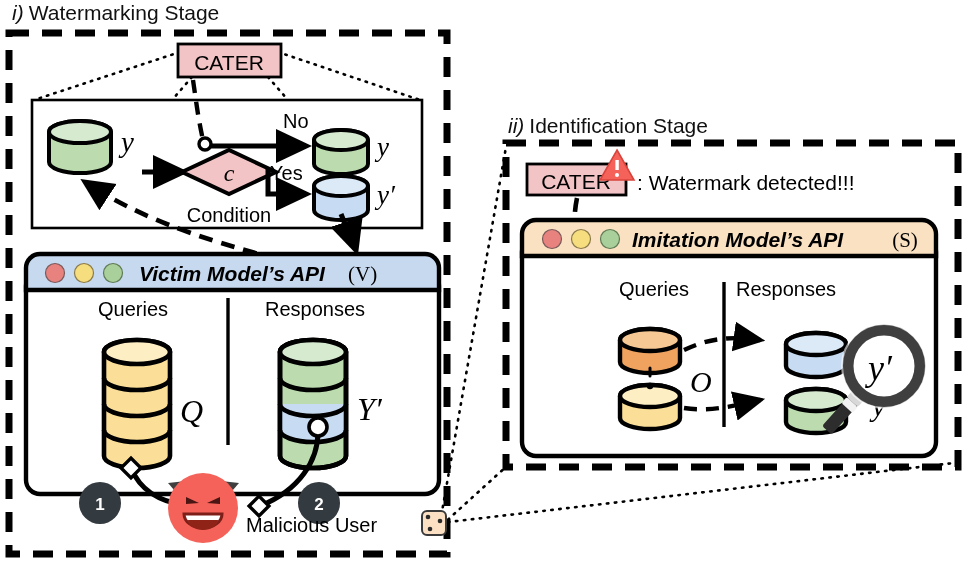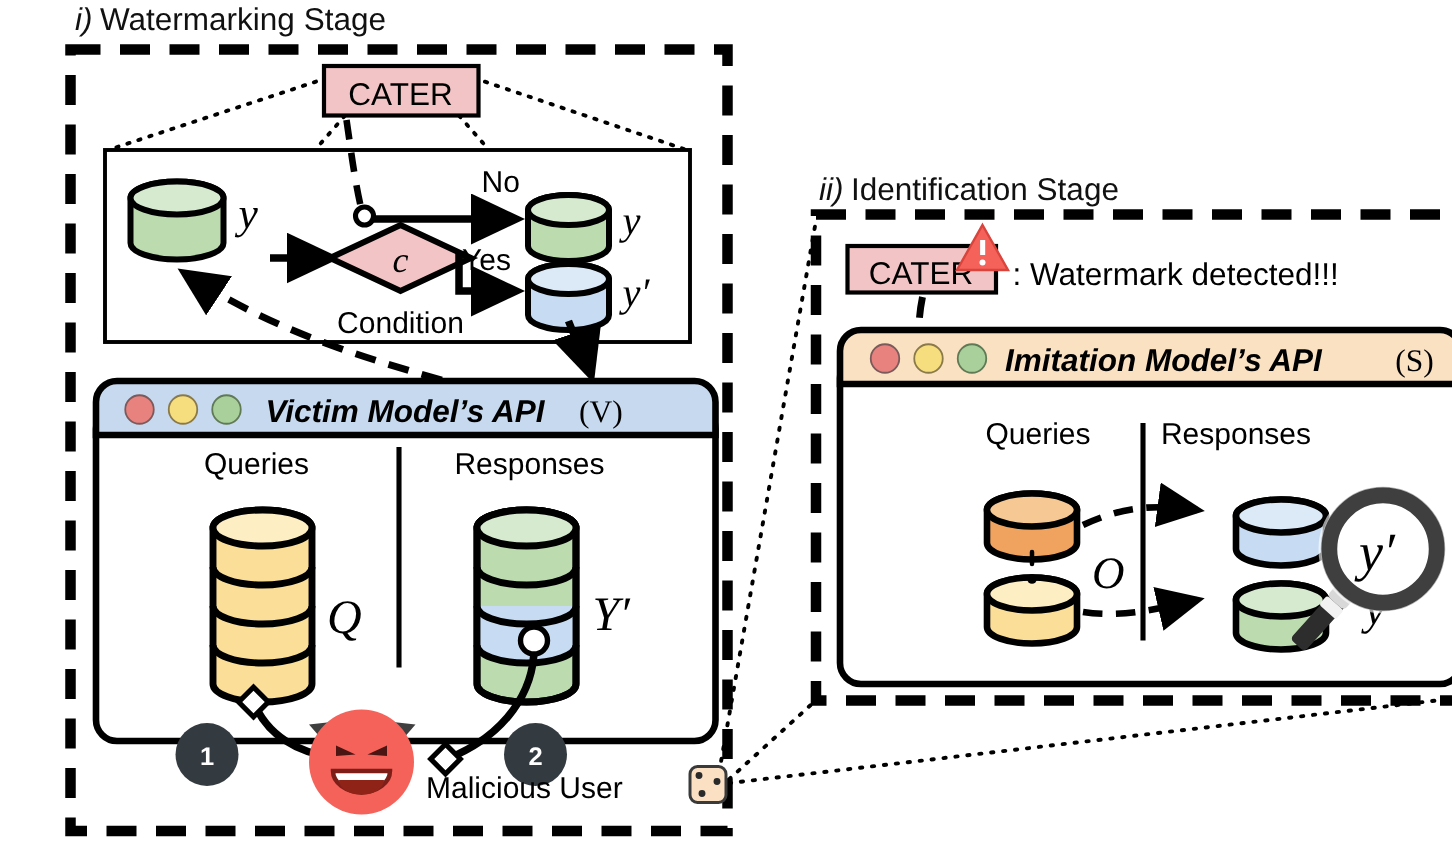--- a/index.html
+++ b/index.html
@@ -1,18 +1,18 @@
 <!DOCTYPE html>
 <html><head>
 <meta charset="utf-8">
 <style>
   html,body{margin:0;padding:0;background:#fff;}
   body{width:968px;height:561px;position:relative;overflow:hidden;
        font-family:"Liberation Sans",sans-serif;color:#000;}
-  #root{position:absolute;inset:0;padding-left:38px;}
+  #root{position:absolute;inset:0;}
   svg{display:block;}
   .ttl{font-size:21px;fill:#111;}
   .ttl-i{font-style:italic;}
   .lbl{font-size:20px;fill:#000;}
   .math{font-family:"Liberation Serif",serif;font-style:italic;fill:#000;}
   .hdr{font-family:"Liberation Sans",sans-serif;font-style:italic;font-weight:bold;font-size:21px;fill:#000;}
   .hdrv{font-family:"Liberation Serif",serif;font-size:21px;fill:#000;font-style:normal;}
   .cater-t{font-size:21px;fill:#000;}
   .badge-n{font-size:17px;fill:#fff;font-weight:bold;}
   .det{font-size:21px;fill:#000;}

